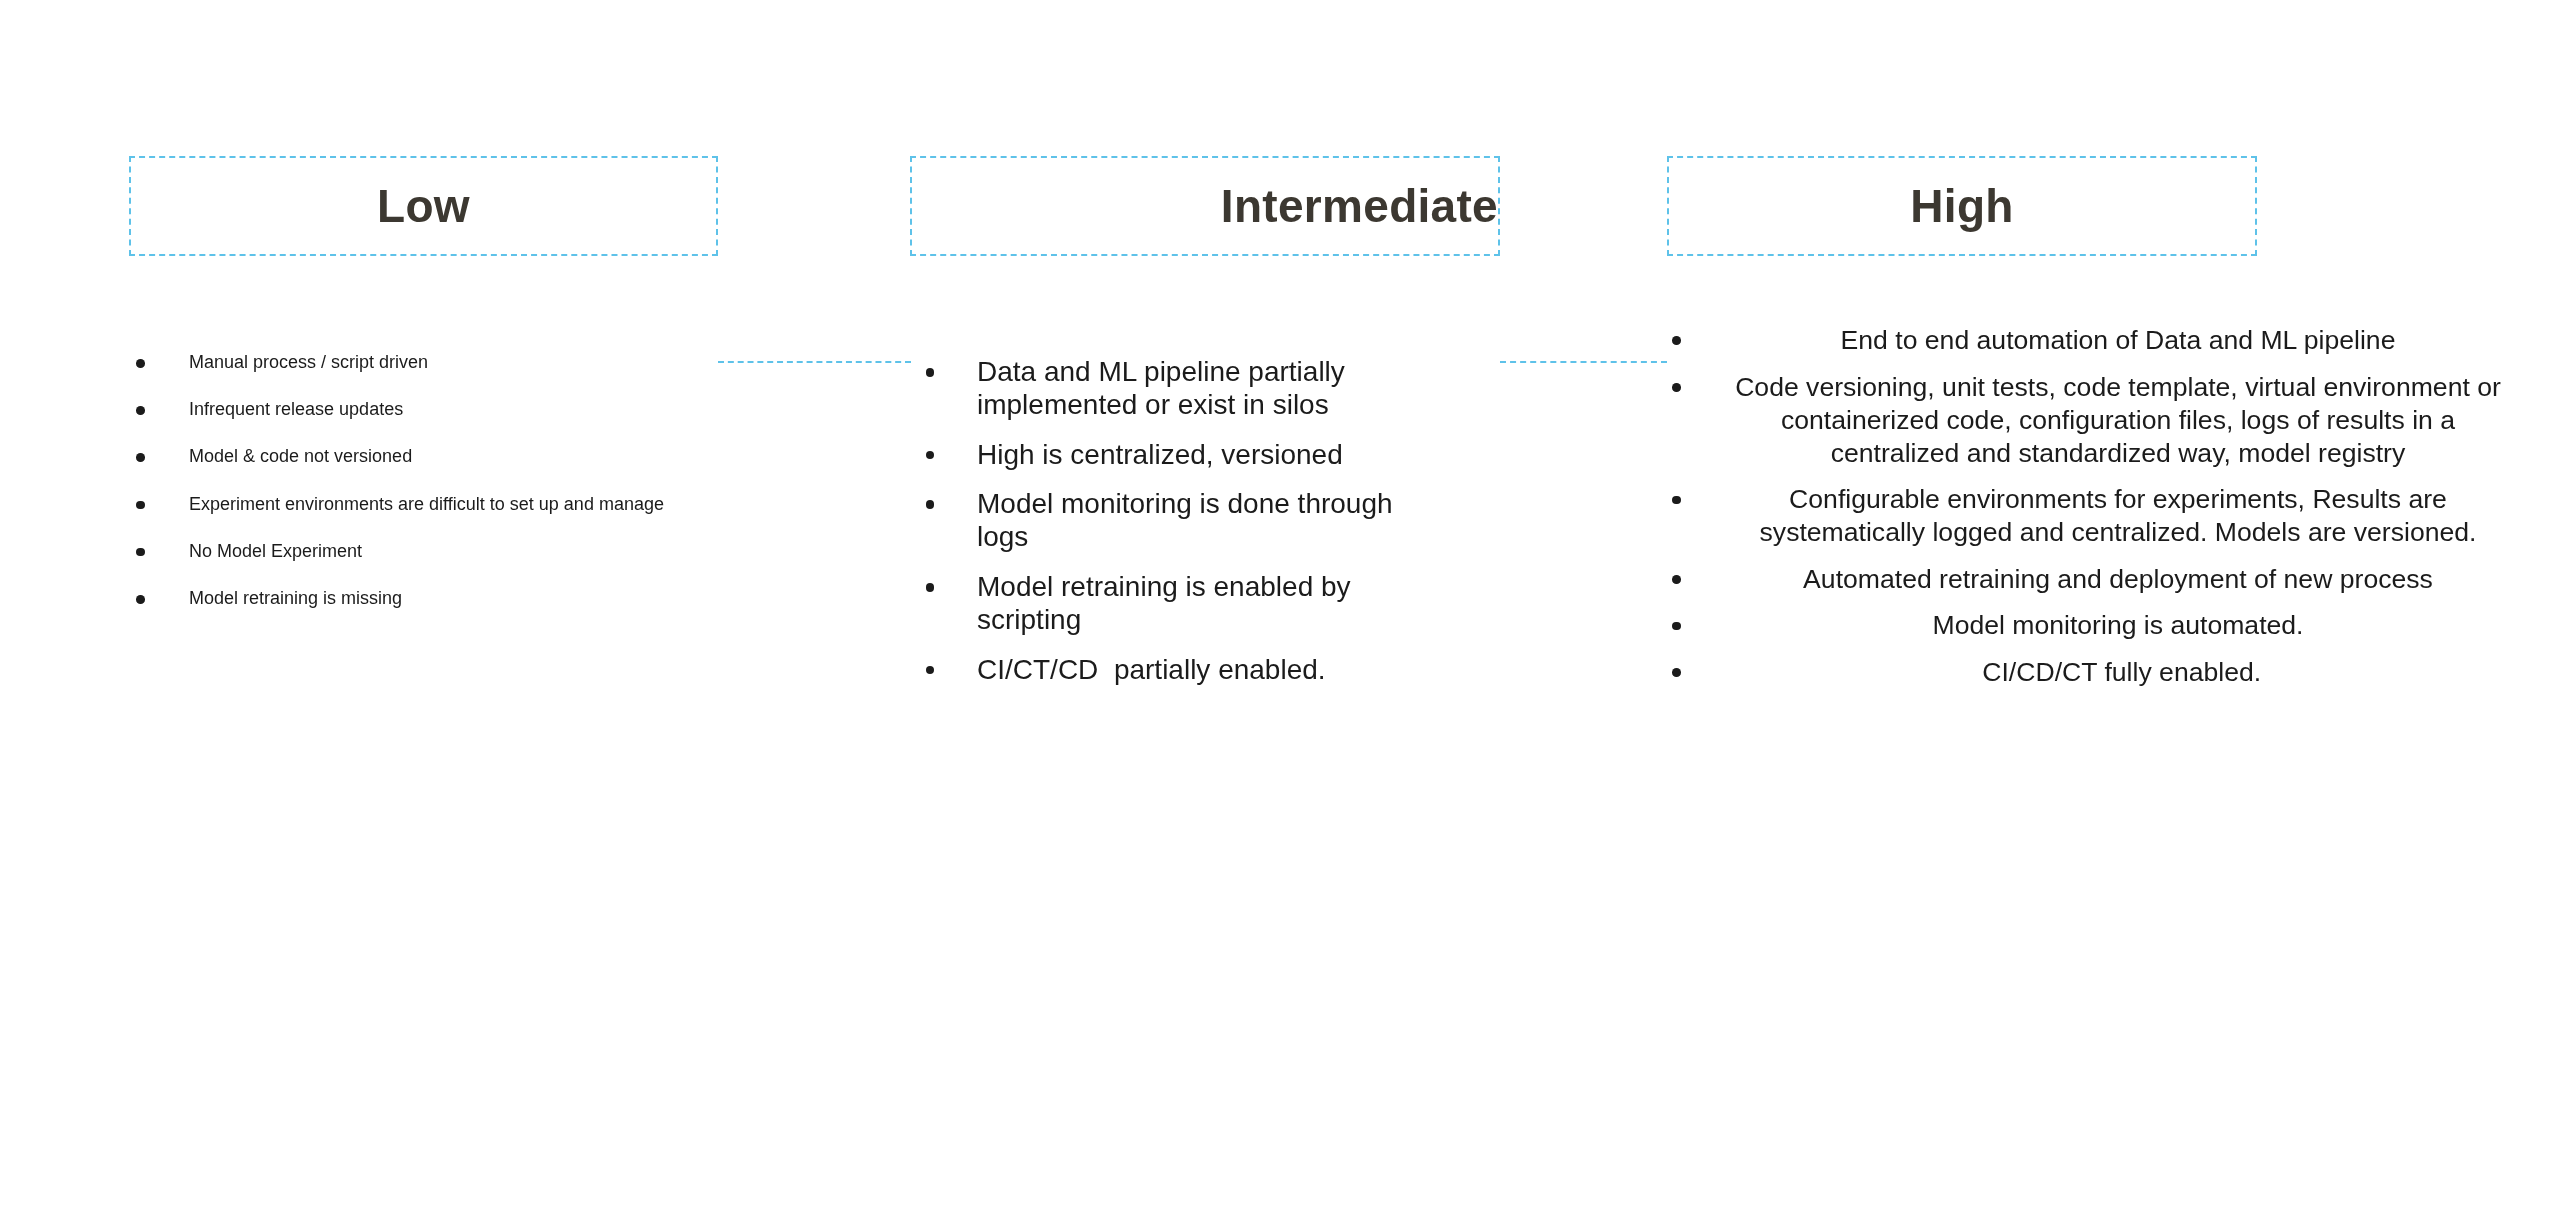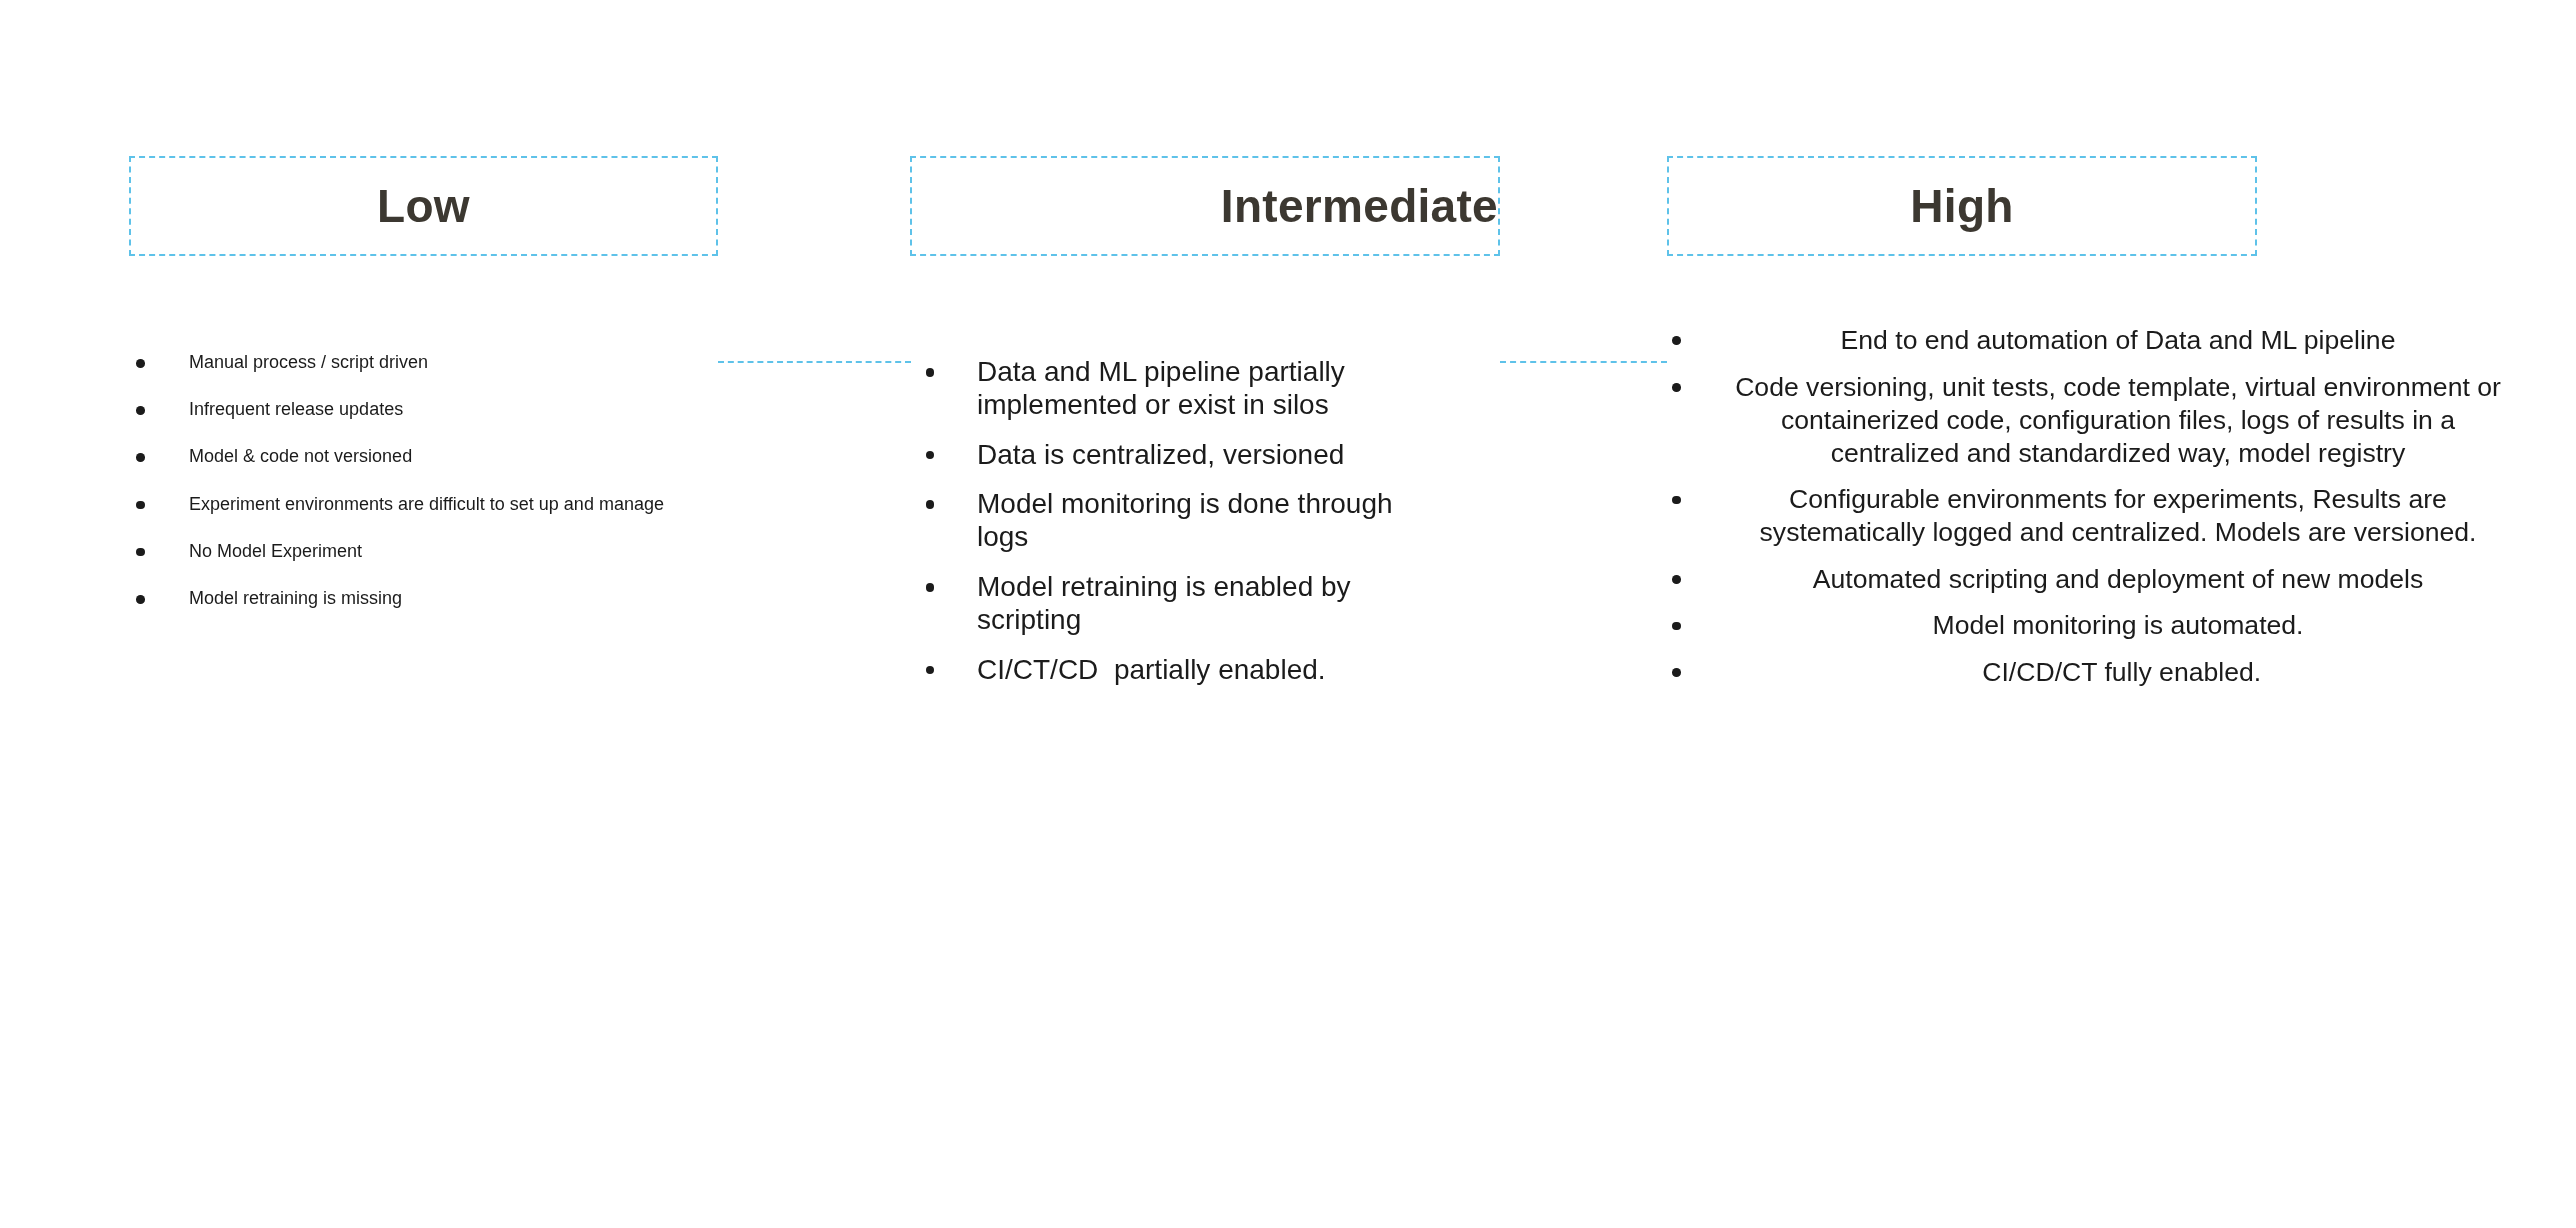--- a/index.html
+++ b/index.html
@@ -162,32 +162,32 @@
       <li>Model &amp; code not versioned</li>
       <li>Experiment environments are difficult to set up and manage</li>
       <li>No Model Experiment</li>
       <li>Model retraining is missing</li>
     </ul>
   </div>
 
   <div class="column col-intermediate">
     <ul class="bullets">
       <li>Data and ML pipeline partially implemented or exist in silos</li>
-      <li>Data is centralized, versioned</li>
+      <li>High is centralized, versioned</li>
       <li>Model monitoring is done through logs</li>
       <li>Model retraining is enabled by scripting</li>
       <li>CI/CT/CD  partially enabled.</li>
     </ul>
   </div>
 
   <div class="column col-high">
     <ul class="bullets">
       <li>End to end automation of Data and ML pipeline</li>
       <li>Code versioning, unit tests, code template, virtual environment or containerized code, configuration files, logs of results in a centralized and standardized way, model registry</li>
       <li>Configurable environments for experiments, Results are systematically logged and centralized. Models are versioned.</li>
-      <li>Automated scripting and deployment of new models</li>
+      <li>Automated retraining and deployment of new process</li>
       <li>Model monitoring is automated.</li>
       <li> CI/CD/CT fully enabled.</li>
     </ul>
   </div>
 
 </div>
 
 
 </body></html>

